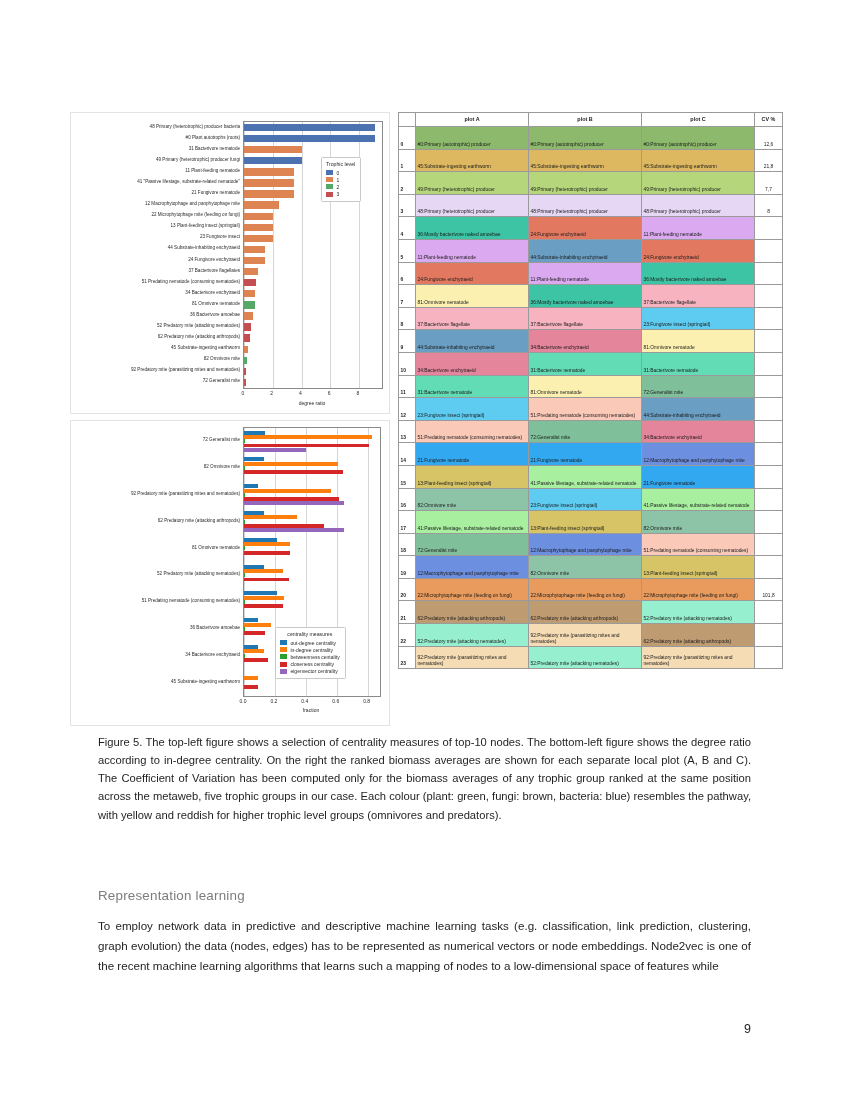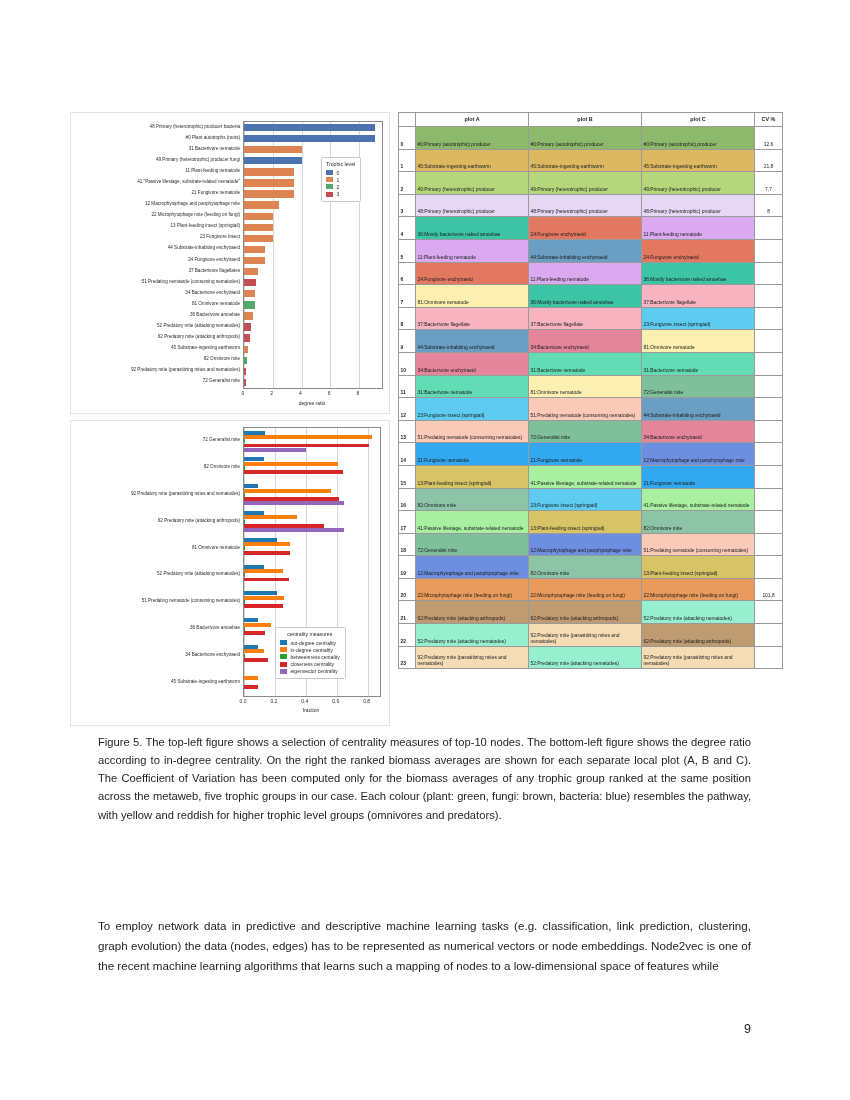--- a/index.html
+++ b/index.html
@@ -465,16 +465,17 @@
               <td class="cell" style="background: rgb(245, 220, 180);">92:Predatory mite (parasitizing mites and nematodes)</td>
               <td class="cv"></td>
             </tr>
           </tbody>
       </table>
     </div>
 
   </div>
 
   <div class="caption">Figure 5. The top-left figure shows a selection of centrality measures of top-10 nodes. The bottom-left figure shows the degree ratio according to in-degree centrality. On the right the ranked biomass averages are shown for each separate local plot (A, B and C). The Coefficient of Variation has been computed only for the biomass averages of any trophic group ranked at the same position across the metaweb, five trophic groups in our case. Each colour (plant: green, fungi: brown, bacteria: blue) resembles the pathway, with yellow and reddish for higher trophic level groups (omnivores and predators).</div>
+  <div class="section-head">Representation learning</div>
   <div class="body-par">To employ network data in predictive and descriptive machine learning tasks (e.g. classification, link prediction, clustering, graph evolution) the data (nodes, edges) has to be represented as numerical vectors or node embeddings. Node2vec is one of the recent machine learning algorithms that learns such a mapping of nodes to a low-dimensional space of features while</div>
   <div class="page-num">9</div>
 
 </div>
 
 </body></html>

